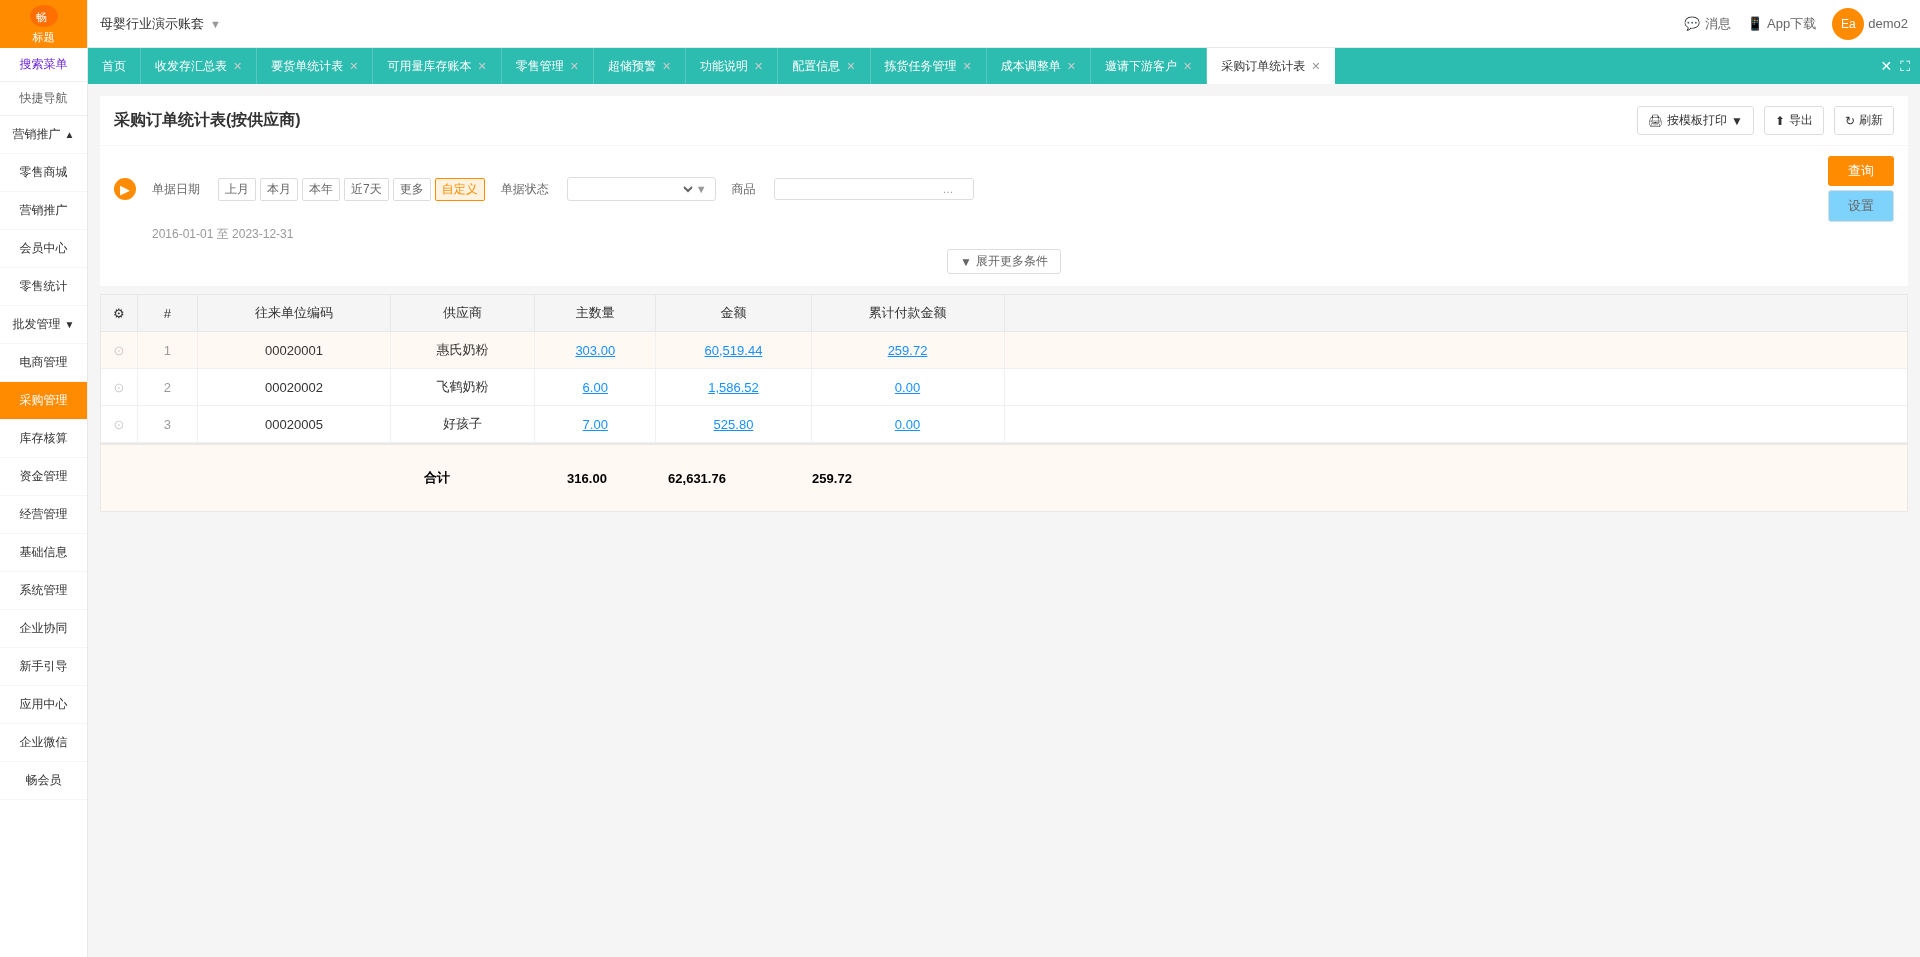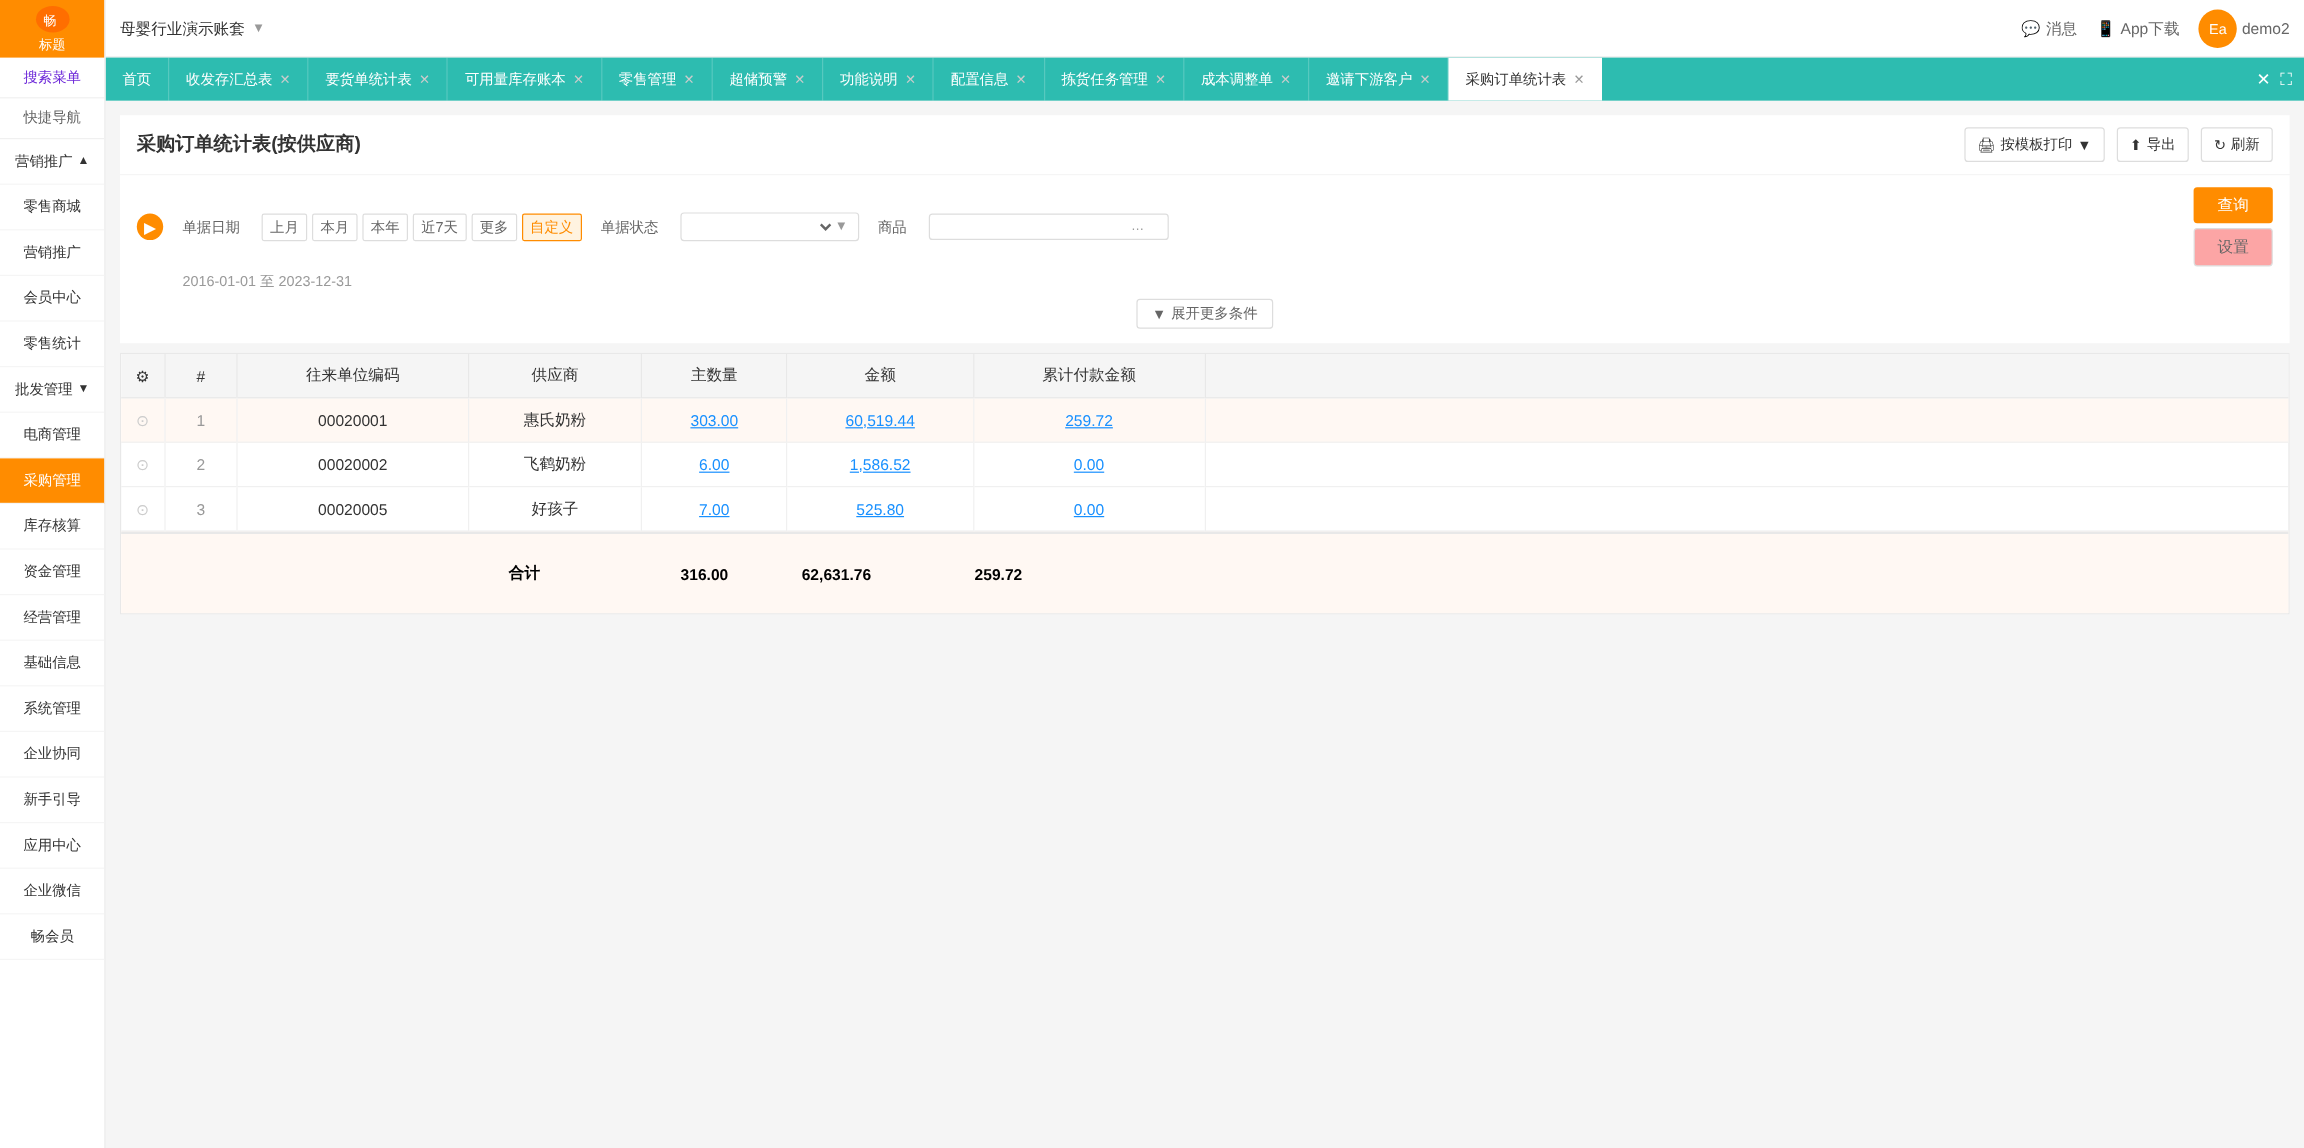--- a/index.html
+++ b/index.html
@@ -331,21 +331,21 @@
       background: #ff8c00;
       color: #fff;
       border: none;
       border-radius: 3px;
       font-size: 13px;
       cursor: pointer;
       white-space: nowrap;
     }
     .btn-settings {
       padding: 6px 12px;
-      background: #fca5a5;
+      background: #7dd3fc;
       color: #666;
       border: 1px solid #ddd;
       border-radius: 3px;
       font-size: 13px;
       cursor: pointer;
     }
     .query-btn-group {
       display: flex;
       flex-direction: column;
       gap: 4px;

